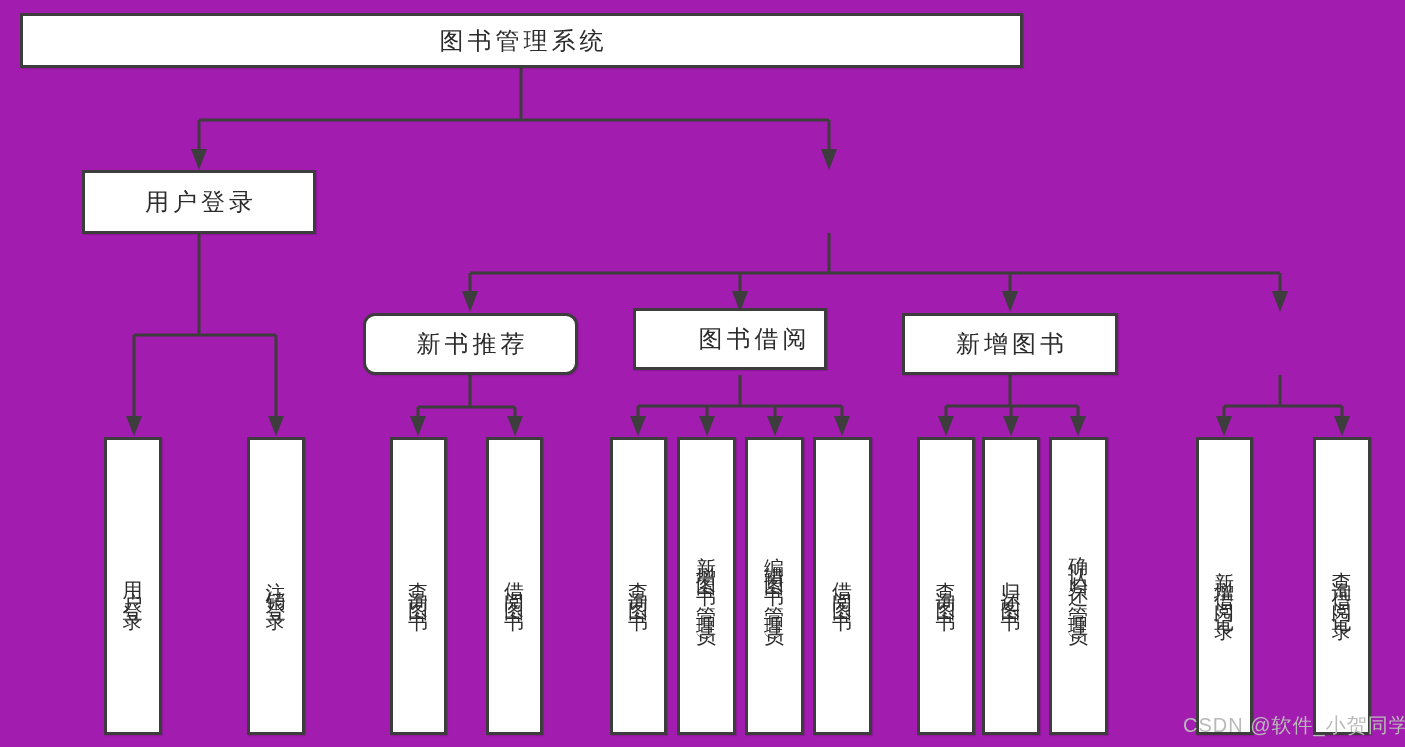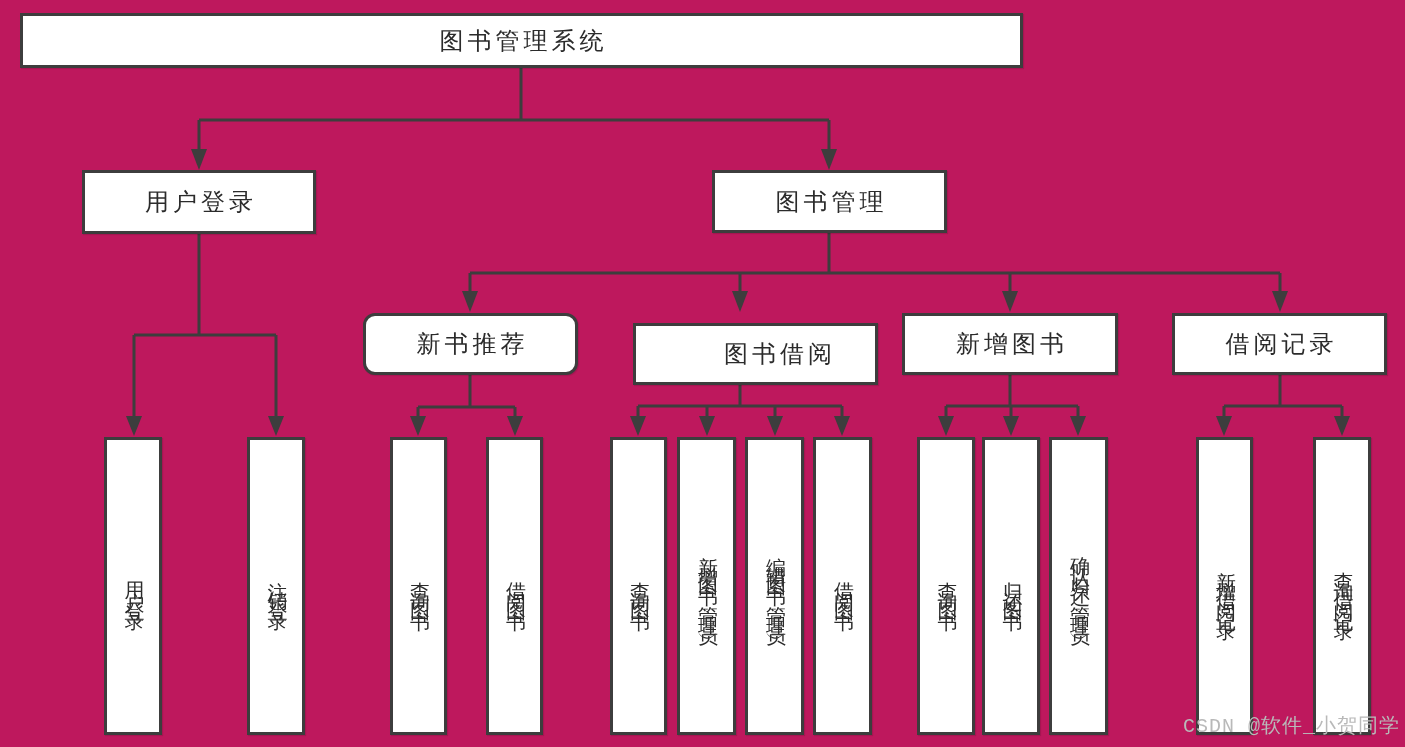--- a/index.html
+++ b/index.html
@@ -1,21 +1,21 @@
 <!DOCTYPE html>
 <html><head>
 <meta charset="utf-8">
 <style>
   html, body { margin: 0; padding: 0; background: #ffffff; }
   .canvas {
     position: relative;
     width: 1405px;
     height: 747px;
-    background: #be185d;
-    font-family: Liberation Mono, monospace;
+    background: #a21caf;
+    font-family: Liberation Sans, sans-serif;
     color: #2b2b2b;
     overflow: hidden;
   }
   svg.connectors {
     position: absolute;
     left: 0; top: 0;
     width: 1405px; height: 747px;
   }
   .box {
     position: absolute;
@@ -82,26 +82,24 @@
       <polygon points="1003,416 1019,416 1011,436"></polygon>
       <polygon points="1070,416 1086,416 1078,436"></polygon>
       <polygon points="1216,416 1232,416 1224,436"></polygon>
       <polygon points="1334,416 1350,416 1342,436"></polygon>
     </g>
   </svg>
 
   <div class="box h" style="left:20px; top:13px; width:1003px; height:55px;">图书管理系统</div>
 
   <div class="box h" style="left:82px; top:170px; width:234px; height:64px;">用户登录</div>
-  <div class="box h" style="left:712px; top:170px; width:235px; height:63px;">图书管理</div>
 
   <div class="box h" style="left:363px; top:313px; width:215px; height:62px;border-radius:12px;">新书推荐</div>
-  <div class="box h" style="left:633px; top:323px; width:245px; height:62px;padding-left:45px;">图书借阅</div>
+  <div class="box h" style="left:633px; top:308px; width:194px; height:62px;padding-left:45px;">图书借阅</div>
   <div class="box h" style="left:902px; top:313px; width:216px; height:62px;">新增图书</div>
-  <div class="box h" style="left:1172px; top:313px; width:215px; height:62px;">借阅记录</div>
 
   <div class="box v" style="left:104px; top:437px; width:58px; height:298px;">用户登录</div>
   <div class="box v" style="left:247px; top:437px; width:58px; height:298px;">注销登录</div>
 
   <div class="box v" style="left:390px; top:437px; width:57px; height:298px;">查询图书</div>
   <div class="box v" style="left:486px; top:437px; width:57px; height:298px;">借阅图书</div>
 
   <div class="box v" style="left:610px; top:437px; width:57px; height:298px;">查询图书</div>
   <div class="box v" style="left:677px; top:437px; width:59px; height:298px;">新增图书（管理员）</div>
   <div class="box v" style="left:745px; top:437px; width:59px; height:298px;">编辑图书（管理员）</div>

